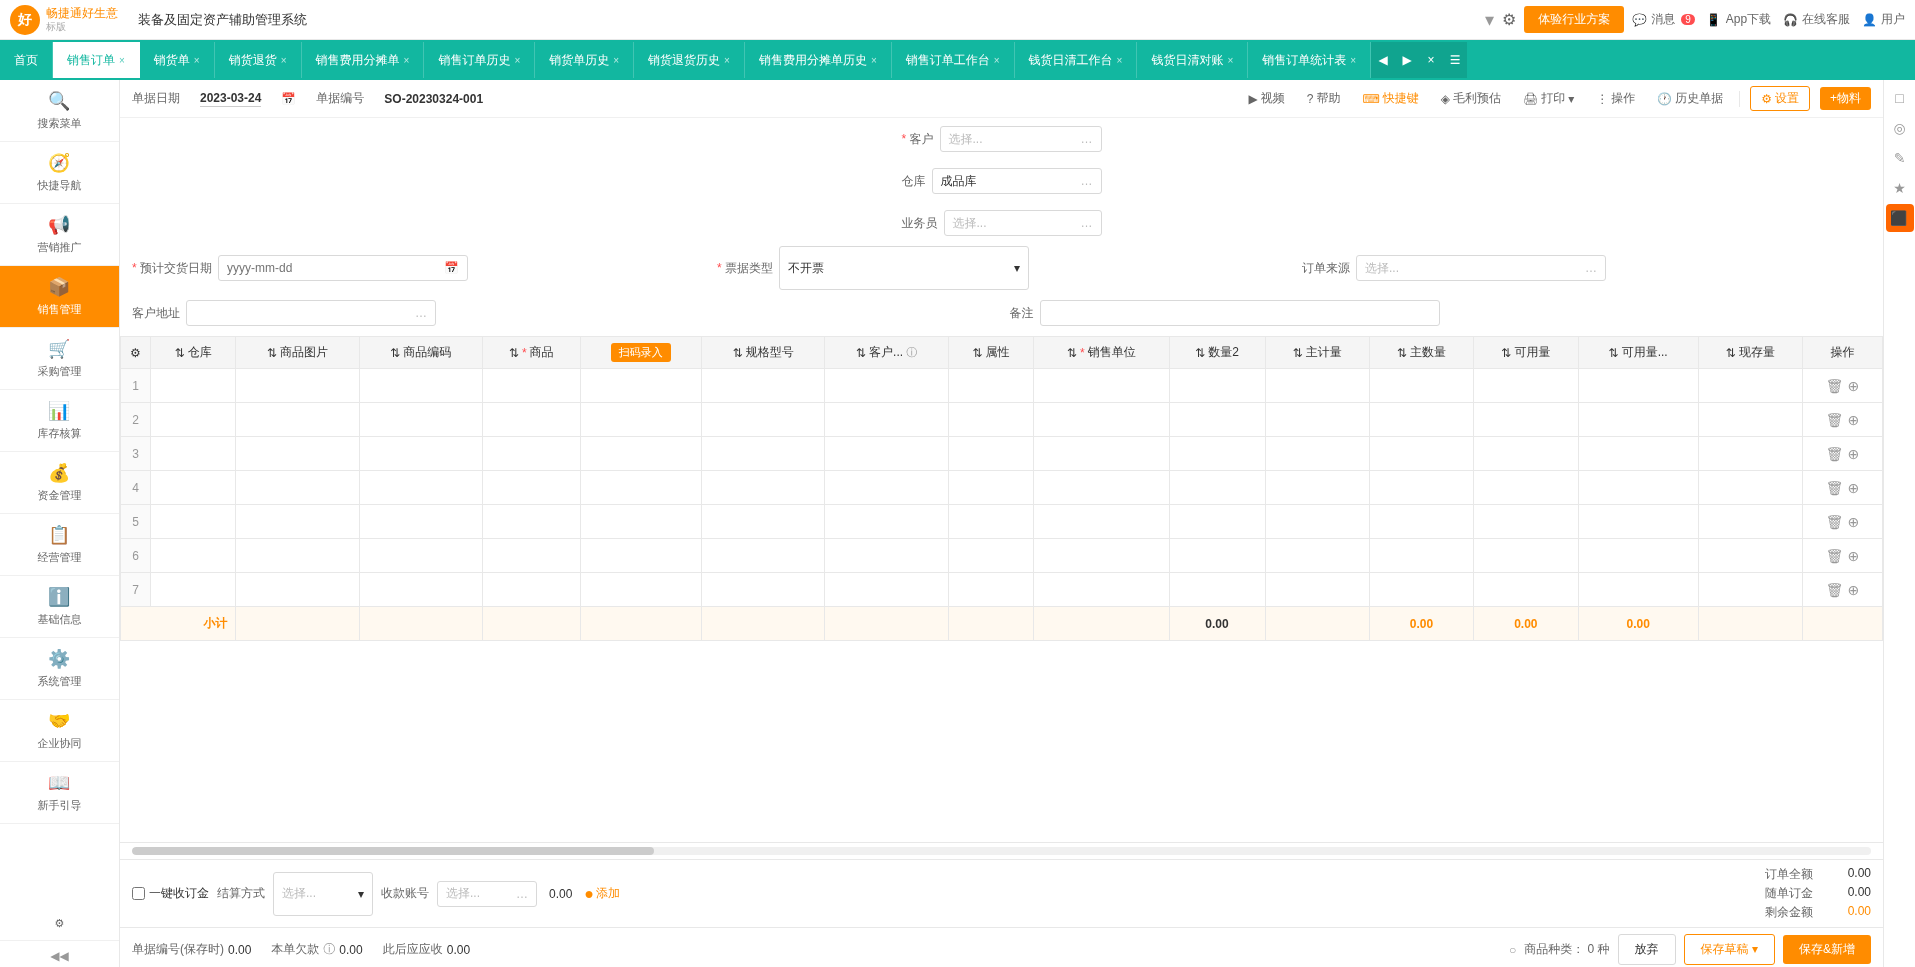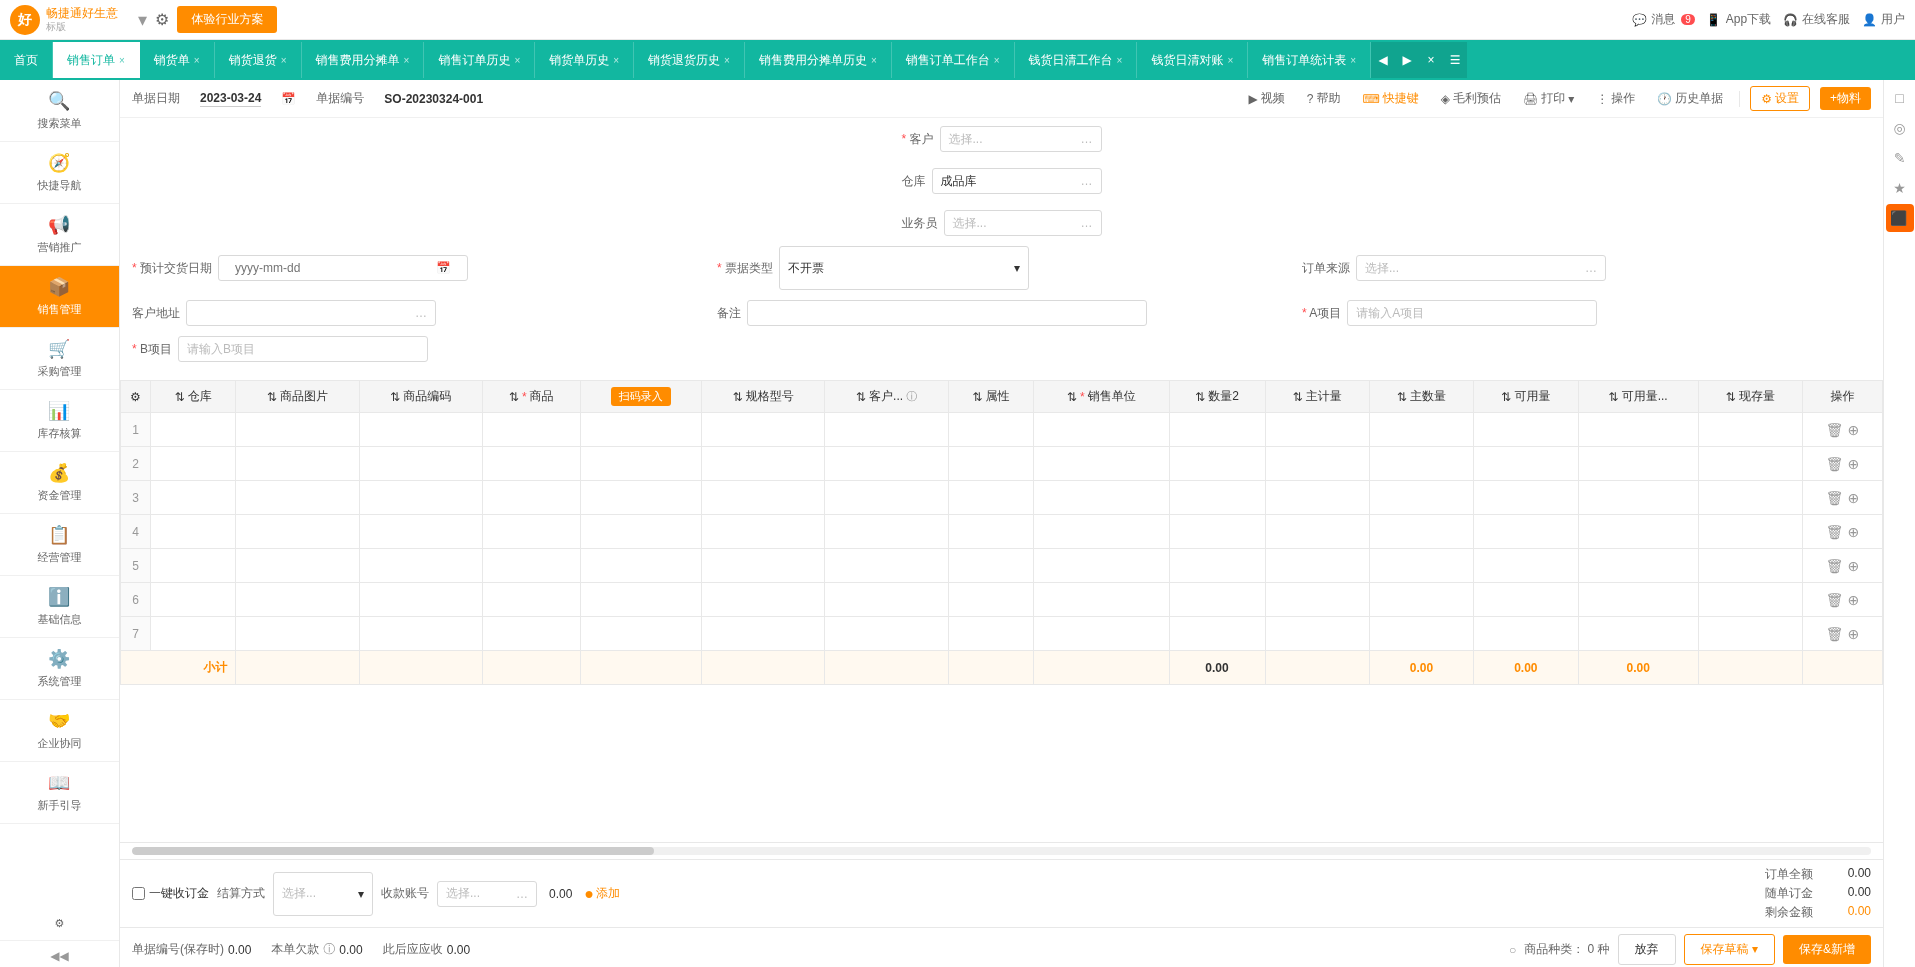--- a/index.html
+++ b/index.html
@@ -41,21 +41,21 @@
     .toolbar-btn.orange { color: #ff8c00; }
     .settings-btn { background: #fff; border: 1px solid #ff8c00; color: #ff8c00; padding: 3px 10px; border-radius: 3px; cursor: pointer; font-size: 12px; display: flex; align-items: center; gap: 3px; }
     .add-btn { background: #ff8c00; color: white; border: none; padding: 3px 10px; border-radius: 3px; cursor: pointer; font-size: 12px; display: flex; align-items: center; gap: 3px; }
     .form-row { display: flex; align-items: center; gap: 16px; margin-bottom: 10px; flex-wrap: wrap; }
     .form-field { display: flex; align-items: center; gap: 6px; flex: 1; min-width: 200px; }
     .form-label { color: #666; font-size: 12px; white-space: nowrap; }
     .form-label.required::before { content: '* '; color: #ff4d4f; }
     .form-input-wrapper { border: 1px solid #d9d9d9; border-radius: 3px; padding: 3px 8px; font-size: 12px; color: #333; min-width: 150px; height: 26px; display: flex; align-items: center; gap: 4px; }
     .form-dots { color: #bbb; cursor: pointer; }
     .form-select { border: 1px solid #d9d9d9; border-radius: 3px; padding: 3px 8px; font-size: 12px; color: #333; min-width: 150px; height: 44px; display: flex; align-items: center; justify-content: space-between; cursor: pointer; }
-    .date-input { display: flex; align-items: center; gap: 4px; border: 1px solid #d9d9d9; border-radius: 3px; padding: 3px 16px; height: 26px; min-width: 140px; }
+    .date-input { display: flex; align-items: center; gap: 4px; border: 1px solid #d9d9d9; border-radius: 3px; padding: 3px 8px; height: 26px; min-width: 140px; }
     .date-input input { border: none; outline: none; font-size: 12px; color: #bbb; width: 100%; background: transparent; }
     
     
     .detail-tabs { display: flex; padding: 8px 12px 0; background: #fff; border-bottom: 1px solid #e8e8e8; }
     .detail-tab { padding: 6px 16px; cursor: pointer; font-size: 13px; color: #666; border-bottom: 2px solid transparent; }
     .detail-tab.active { color: #ff8c00; border-bottom-color: #ff8c00; font-weight: bold; }
     
     
     .table-wrapper { flex: 1; overflow: auto; background: #fff; }
     .data-table { width: 100%; border-collapse: collapse; font-size: 12px; }
@@ -112,20 +112,21 @@
 <body>
 
 <div class="top-bar">
   <div class="logo-area">
     <div class="logo-icon">好</div>
     <div class="logo-text">
       <div>畅捷通好生意</div>
       <div style="font-size:10px;color:#aaa;">标版</div>
     </div>
   </div>
+  <div class="system-title">装备及固定资产辅助管理系统</div>
   <span style="font-size:18px;color:#999;cursor:pointer;">▾</span>
   <span class="gear-btn">⚙</span>
   <button class="btn-solution">体验行业方案</button>
   <div class="top-right-area" style="margin-left:auto;">
     <div class="top-right-icon">
       <span>💬</span>
       <span>消息</span>
       <span class="badge">9</span>
     </div>
     <div class="top-right-icon">
@@ -333,36 +334,22 @@
             <span style="color:#bbb;flex:1;"></span>
             <span class="form-dots">…</span>
           </div>
         </div>
         <div class="form-field">
           <span class="form-label">备注</span>
           <div class="form-input-wrapper" style="flex:1;max-width:400px;">
             <span style="color:#bbb;flex:1;"></span>
           </div>
         </div>
-        <div class="form-field">
-          <span class="form-label required">A项目</span>
-          <div class="form-input-wrapper" style="flex:1;max-width:250px;">
-            <span style="color:#bbb;flex:1;">请输入A项目</span>
-          </div>
-        </div>
-      </div>
-
-      <div class="form-row" style="padding-bottom:8px;">
-        <div class="form-field">
-          <span class="form-label required">B项目</span>
-          <div class="form-input-wrapper" style="flex:1;max-width:250px;">
-            <span style="color:#bbb;flex:1;">请输入B项目</span>
-          </div>
-        </div>
-      </div>
+      </div>
+
     </div>
 
 
     <div class="table-wrapper">
       <table class="data-table">
         <thead>
           <tr>
             <th>⚙</th>
             <th>
                 <div class="th-sort"><span>⇅</span>仓库</div>

